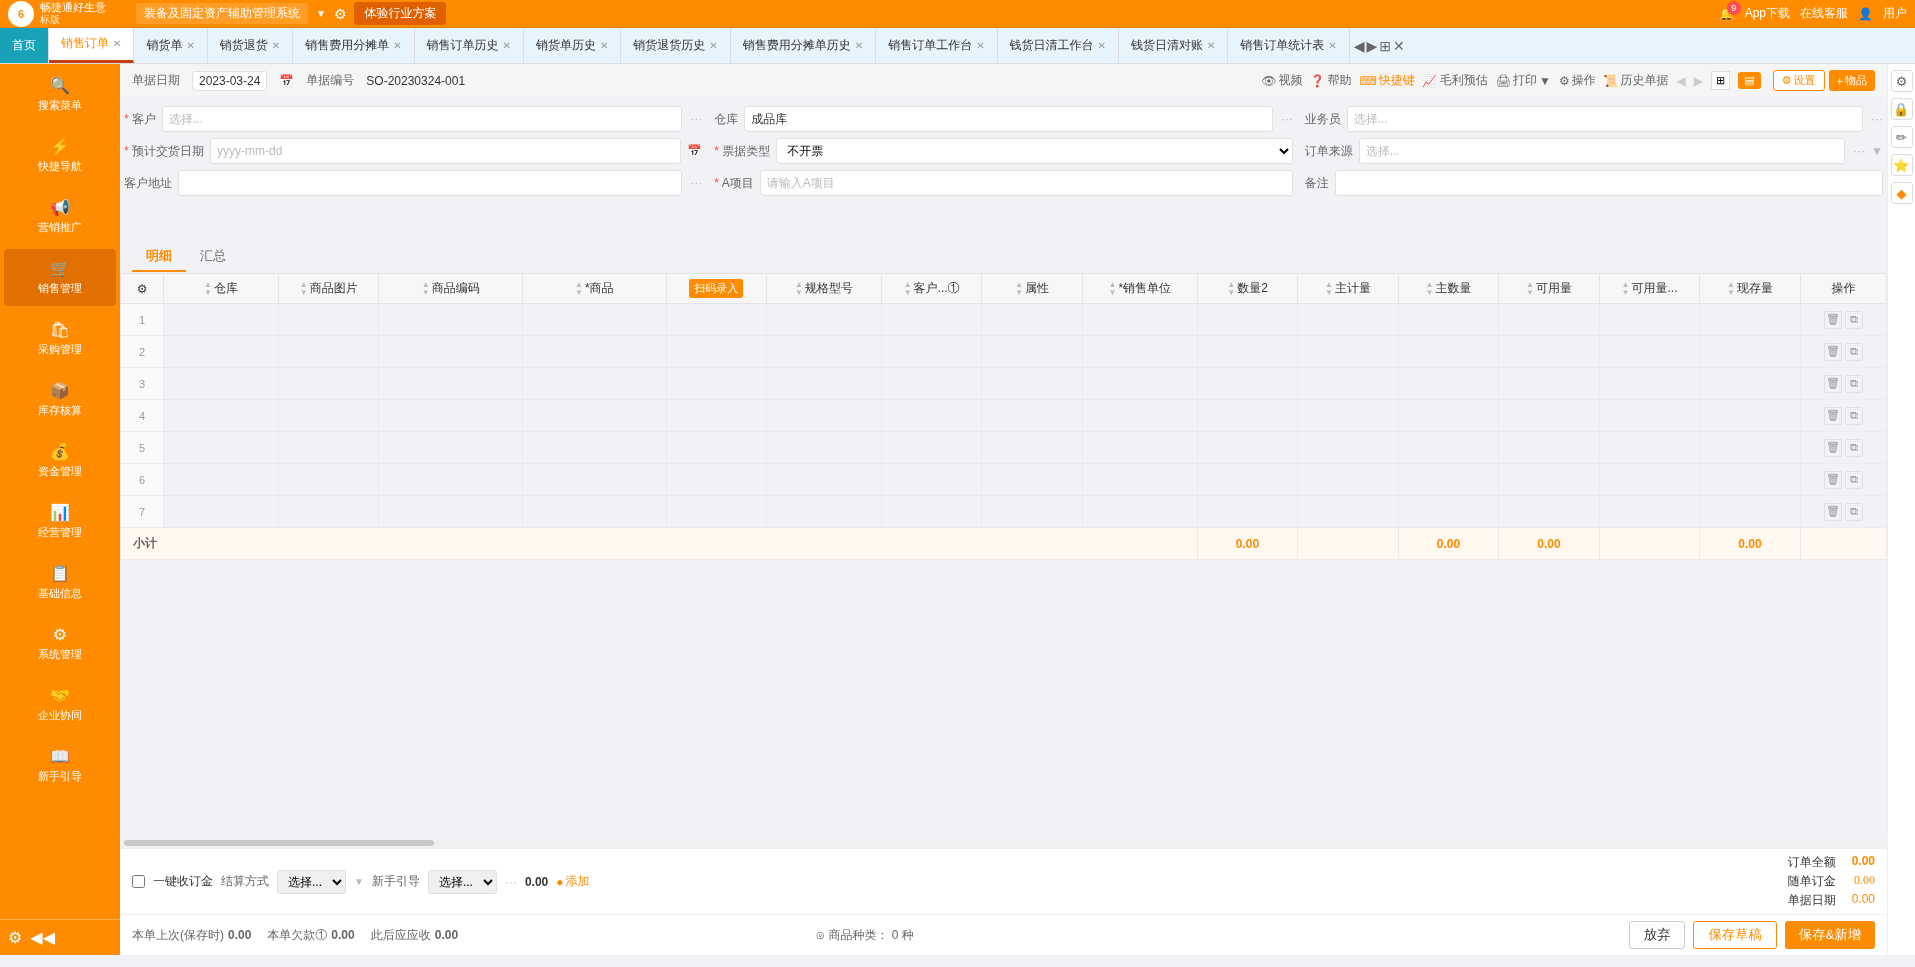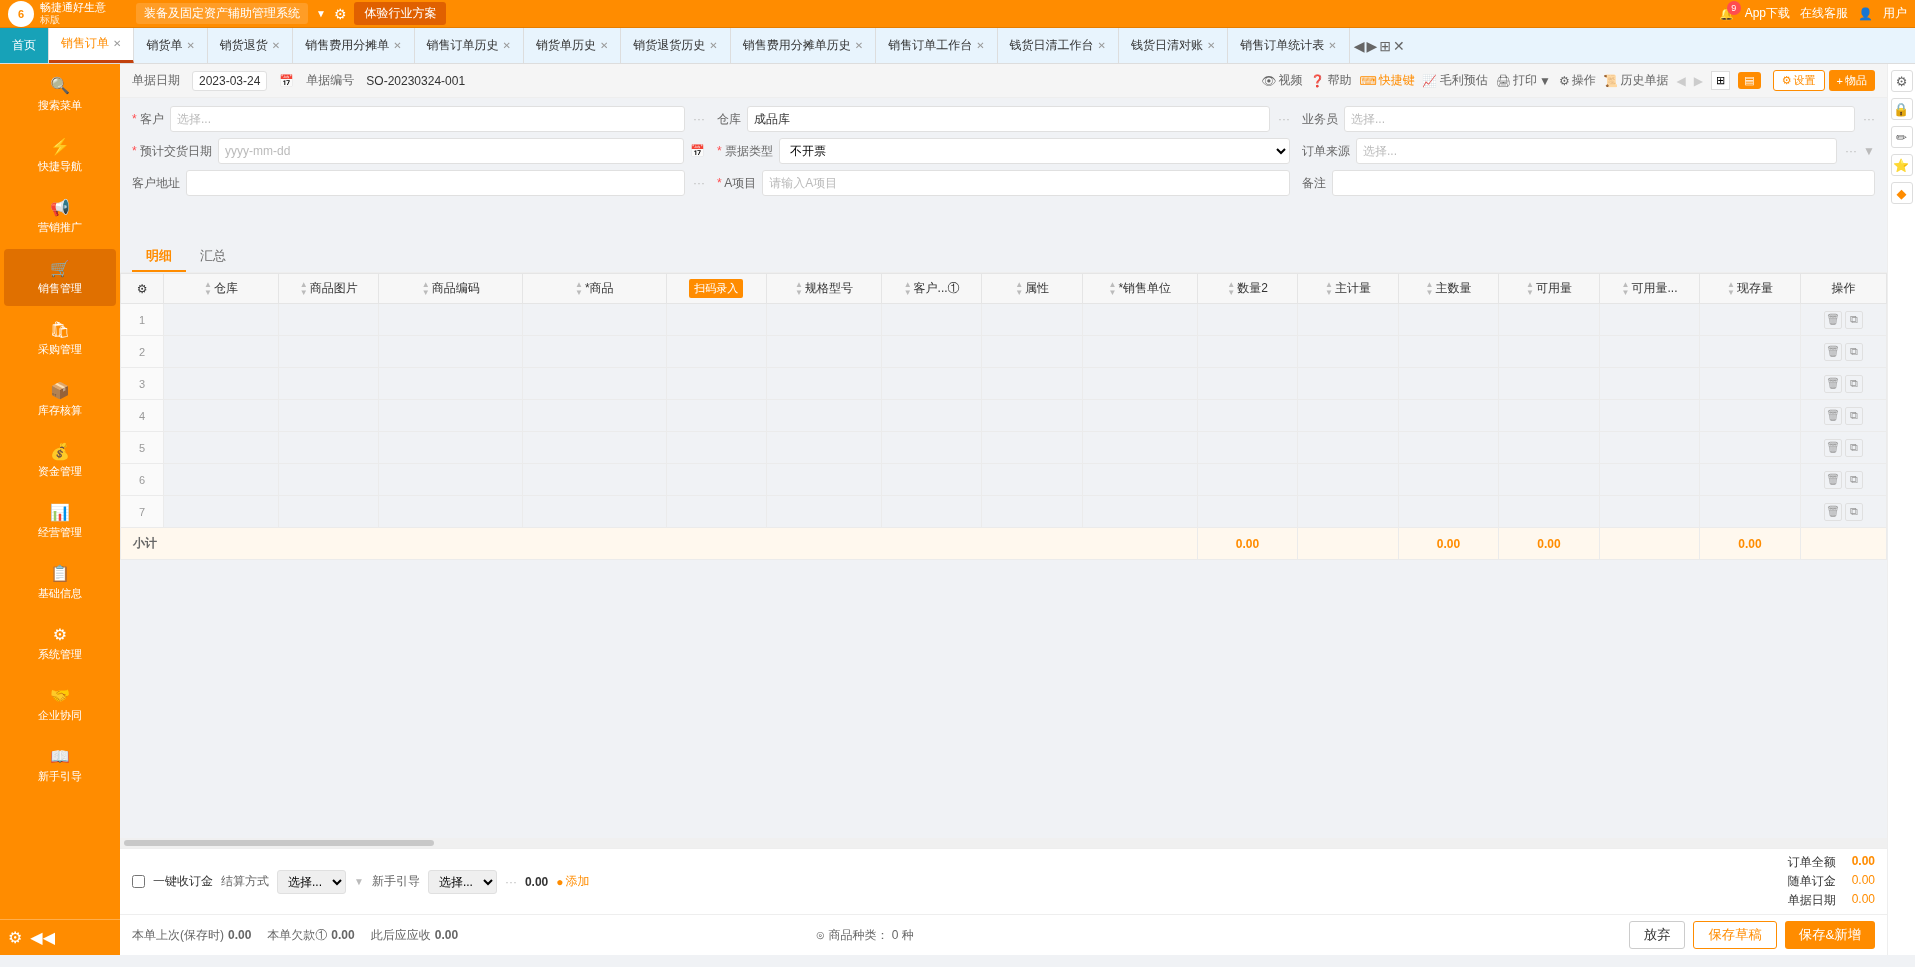--- a/index.html
+++ b/index.html
@@ -33,21 +33,21 @@
     .solution-btn { background: #e06000; color: white; border: none; padding: 3px 10px; border-radius: 3px; cursor: pointer; font-size: 12px; }
 
     .sys-right { margin-left: auto; display: flex; align-items: center; gap: 10px; color: white; font-size: 12px; }
     .notif-wrap { position: relative; }
     .notif-badge { position: absolute; top: -6px; right: -6px; background: #ff4d4f; color: white; border-radius: 50%; width: 14px; height: 14px; font-size: 9px; display: flex; align-items: center; justify-content: center; }
     .right-tools { width: 28px; background: white; border-left: 1px solid #eee; display: flex; flex-direction: column; align-items: center; padding: 6px 2px; gap: 6px; }
     .rt-btn { width: 22px; height: 22px; border: 1px solid #ddd; background: white; cursor: pointer; display: flex; align-items: center; justify-content: center; font-size: 13px; border-radius: 3px; color: #666; }
 
     .main-body { flex: 1; display: flex; flex-direction: column; overflow: hidden; }
 
-    .form-section { padding: 8px 12px 4px; }
+    .form-section { padding: 8px 4px 4px; }
     .form-row { display: flex; align-items: center; gap: 12px; margin-bottom: 6px; }
     .form-col { display: flex; align-items: center; gap: 6px; flex: 1; }
     .fl { font-size: 12px; color: #666; white-space: nowrap; }
     .fl.req::before { content: '* '; color: #ff4d4f; }
     .fi { flex: 1; border: 1px solid #e0e0e0; border-radius: 3px; padding: 3px 6px; font-size: 12px; height: 26px; background: white; color: #333; }
     .fi::placeholder { color: #bbb; }
     .fi-dots { color: #bbb; margin-left: 2px; cursor: pointer; font-size: 12px; }
     .fi-cal { color: #bbb; cursor: pointer; font-size: 12px; }
     .fi-sel { flex: 1; border: 1px solid #e0e0e0; border-radius: 3px; padding: 3px 6px; font-size: 12px; height: 26px; background: white; }
 
@@ -612,21 +612,21 @@
       <span style="color:#bbb;cursor:pointer;">···</span>
       <span style="color:#333;font-weight:bold;">0.00</span>
       <button style="background:none;border:none;color:#ff8c00;cursor:pointer;font-size:12px;display:flex;align-items:center;gap:2px;">● <span>添加</span></button>
 
       <div style="margin-left:auto; display:flex; gap:16px; align-items:flex-end;">
         <div style="display:flex;flex-direction:column;gap:2px;font-size:12px;">
           <div style="display:flex;justify-content:space-between;gap:16px;">
             <span>订单全额</span>
             <span style="color:#ff8c00;font-weight:bold;">0.00</span>
           </div>
-          <div style="display:flex;justify-content:space-between;gap:16px;">
+          <div style="display:flex;justify-content:space-between;gap:16px;font-family:Liberation Serif, serif;">
             <span>随单订金</span>
             <span style="color:#ff8c00;">0.00</span>
           </div>
           <div style="display:flex;justify-content:space-between;gap:16px;">
             <span>单据日期</span>
             <span style="color:#ff8c00;">0.00</span>
           </div>
         </div>
       </div>
     </div>

